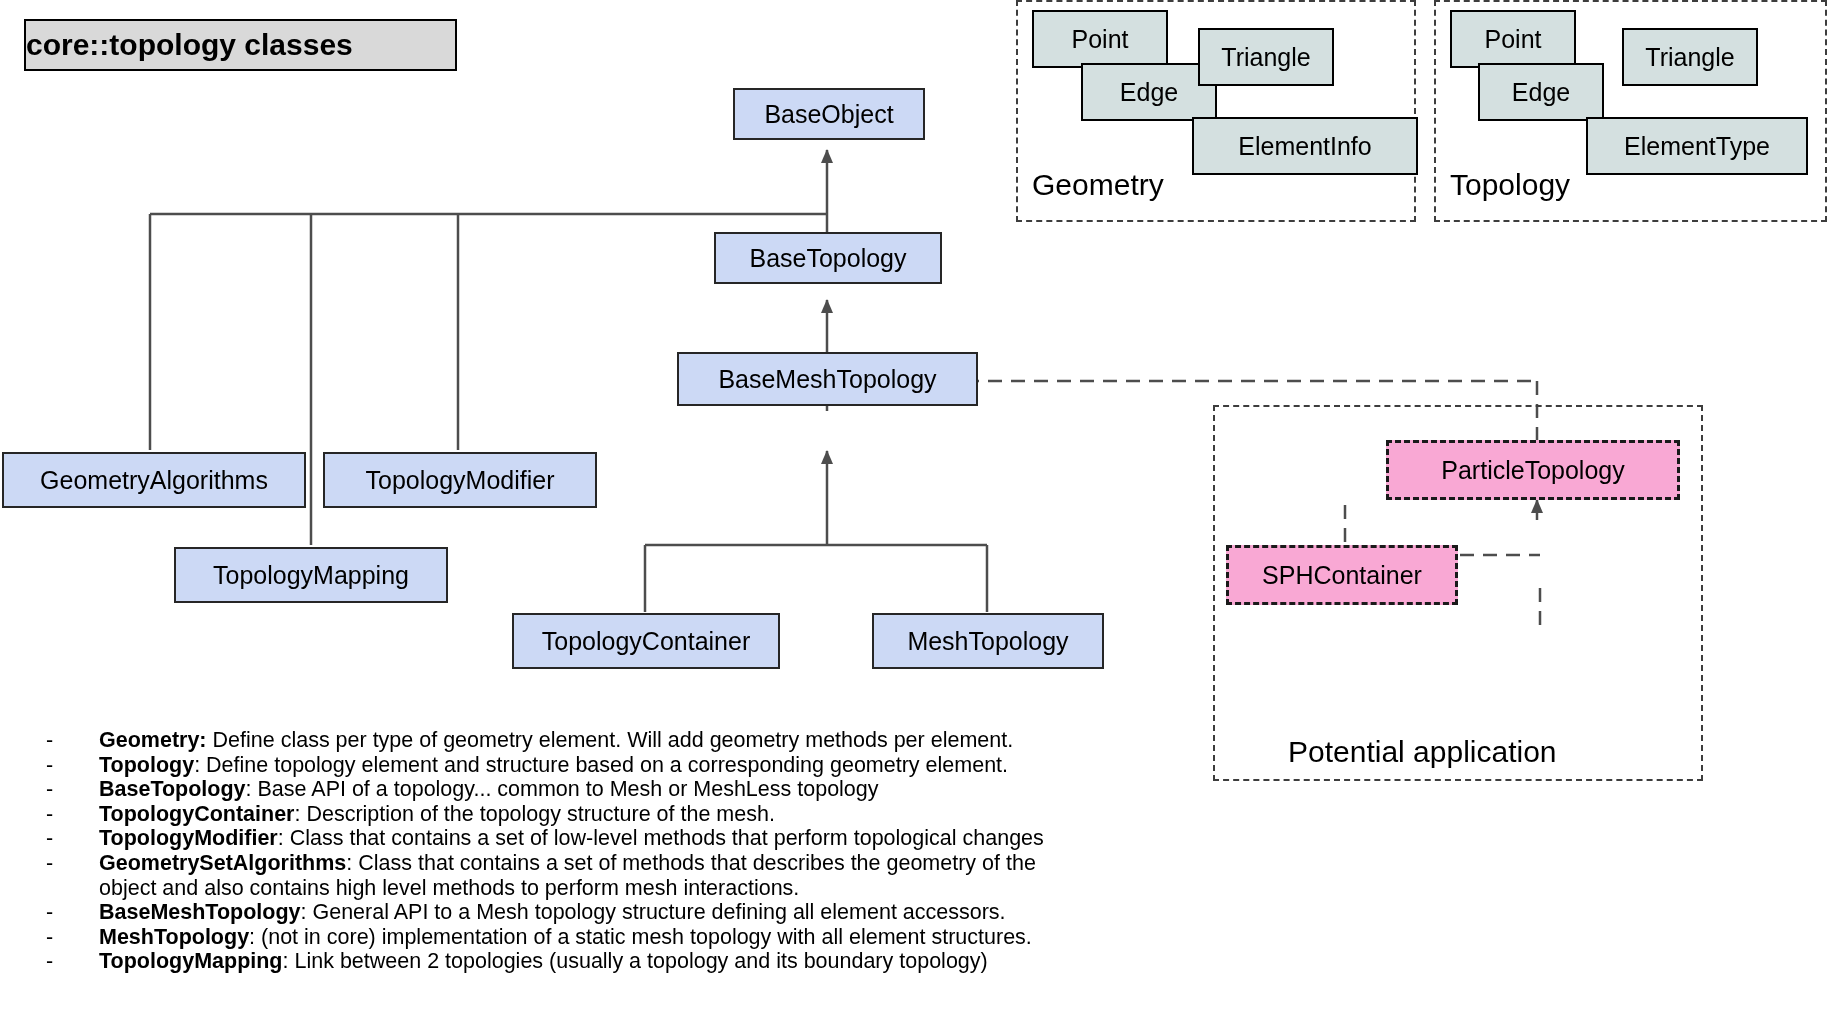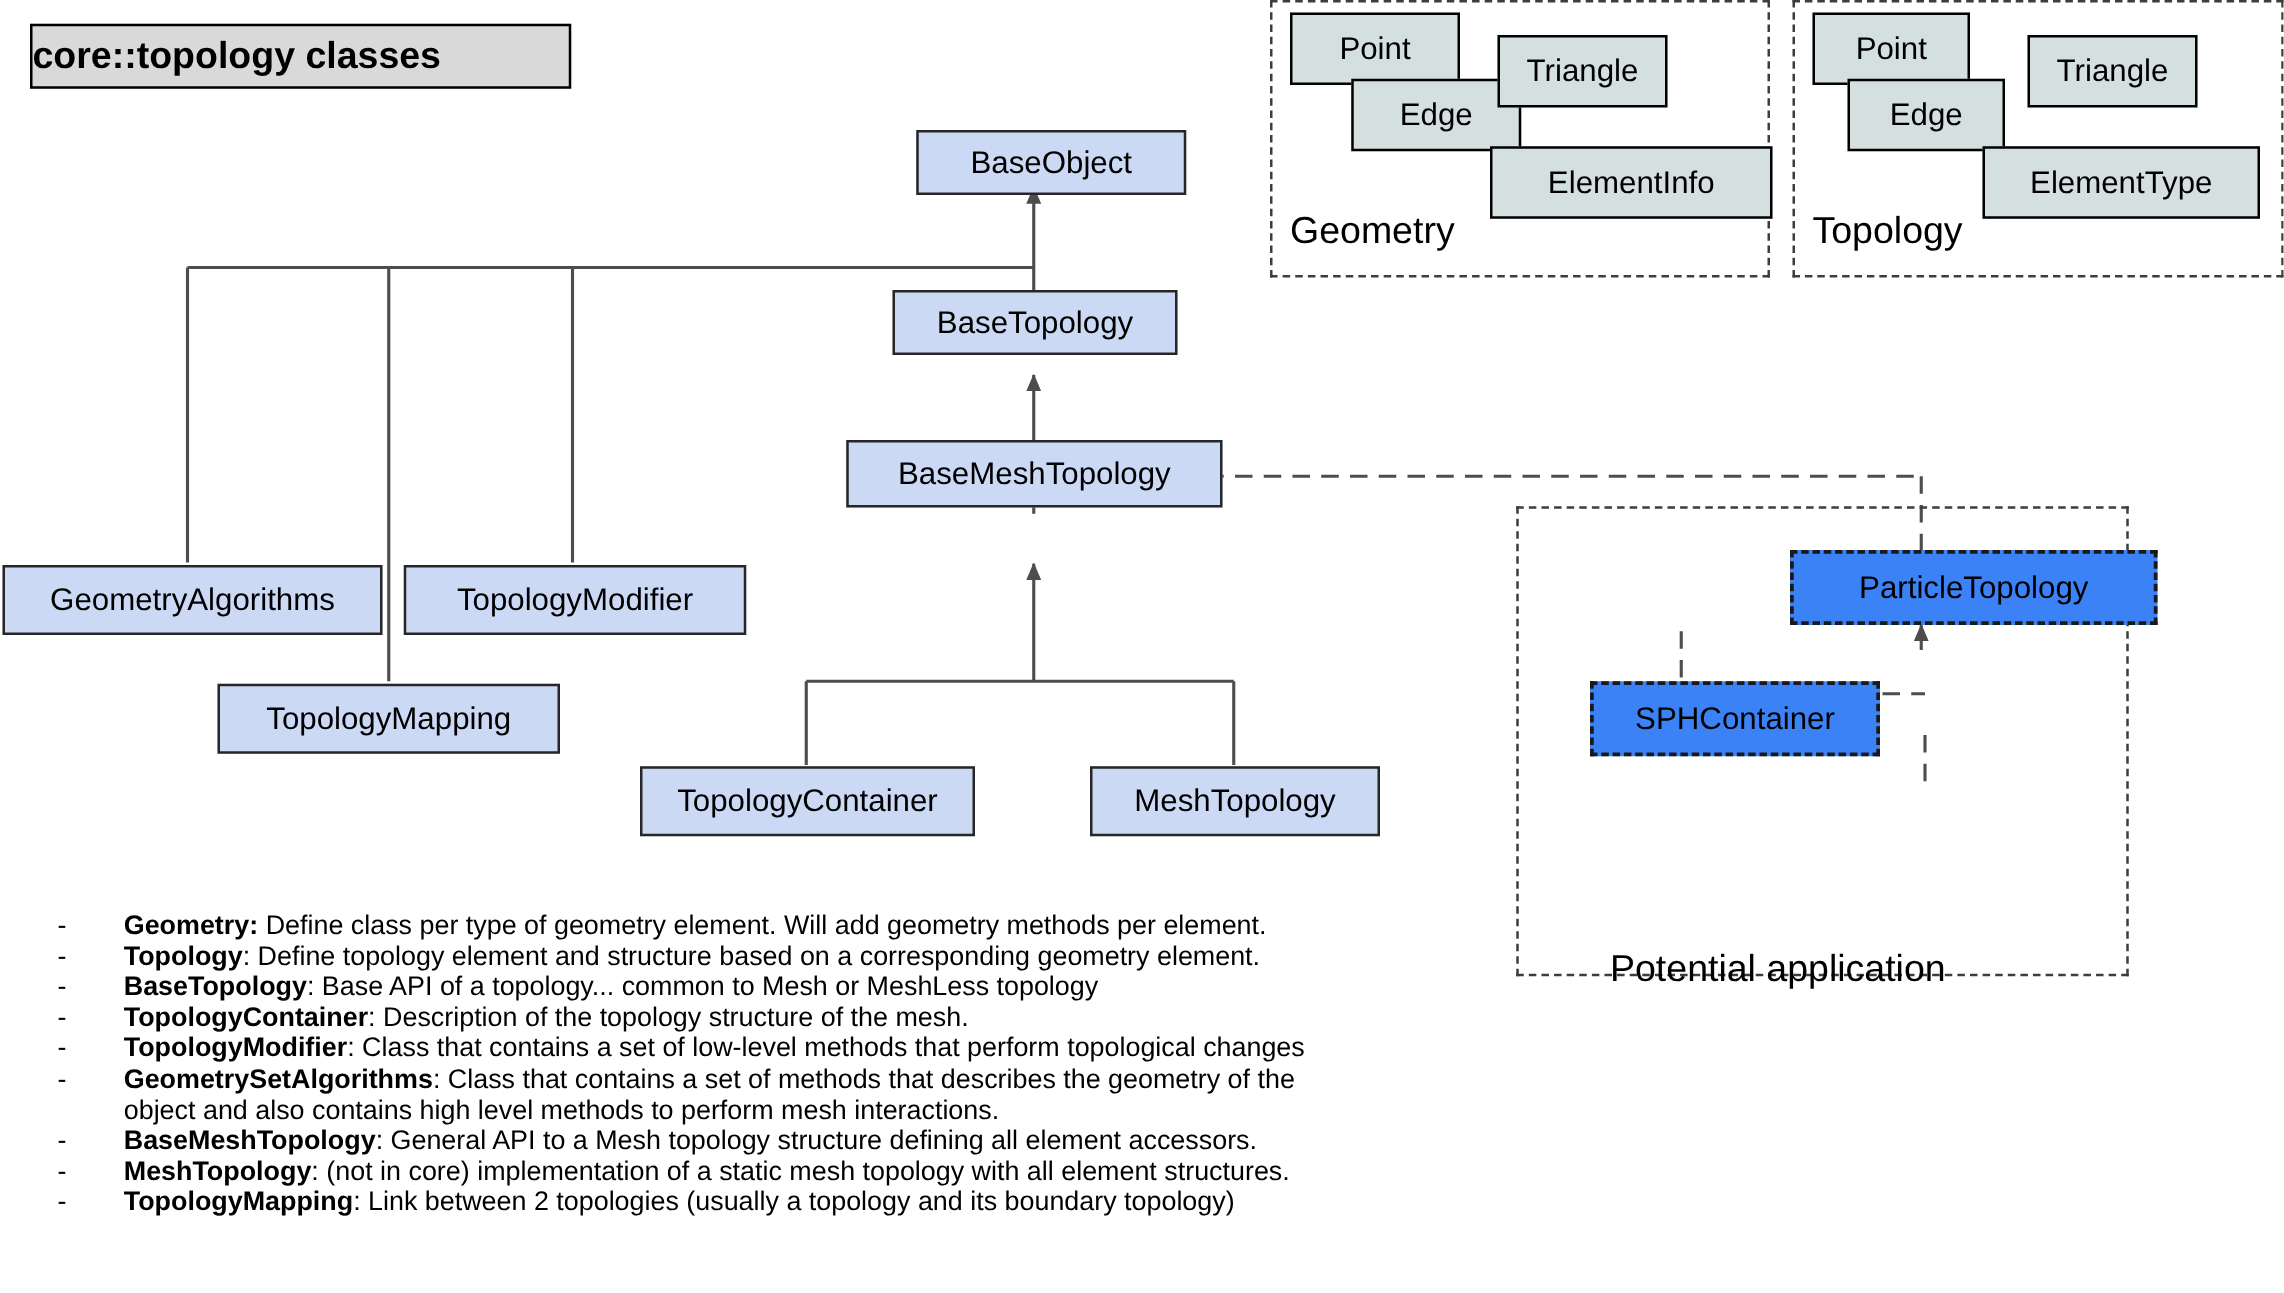--- a/index.html
+++ b/index.html
@@ -79,29 +79,28 @@
     align-items: center;
     justify-content: center;
     box-sizing: border-box;
     font-size: 25px;
     white-space: nowrap;
   }
 
   
   .proto {
     position: absolute;
-    background: #3b82f6;
+    background: #f9a8d4;
     border: 3px dashed #1a1a1a;
     display: flex;
     align-items: center;
     justify-content: center;
     box-sizing: border-box;
     font-size: 25px;
     white-space: nowrap;
-    margin-left: 46px;
   }
 
   
   .legend {
     position: absolute;
     left: 46px;
     top: 728px;
     width: 1010px;
     font-size: 21.5px;
     line-height: 24.6px;
@@ -164,21 +163,21 @@
 
       <path d="M1540,625 L1540,585"></path>
     </g>
     <g stroke="#4d4d4d" stroke-width="2.5" fill="none">
       <path d="M1537,520 L1537,500" marker-end="url(#uml-arrow-dash)"></path>
     </g>
   </svg>
 
   <div class="title-banner">core::topology classes</div>
 
-  <div class="cls" style="left:733px; top:104px; width:216px; height:52px;">BaseObject</div>
+  <div class="cls" style="left:733px; top:88px; width:192px; height:52px;">BaseObject</div>
 
   <div class="cls" style="left:714px; top:232px; width:228px; height:52px;">BaseTopology</div>
 
   <div class="cls" style="left:677px; top:352px; width:301px; height:54px;">BaseMeshTopology</div>
 
   <div class="cls" style="left:2px; top:452px; width:304px; height:56px;">GeometryAlgorithms</div>
 
   <div class="cls" style="left:323px; top:452px; width:274px; height:56px;">TopologyModifier</div>
 
   <div class="cls" style="left:174px; top:547px; width:274px; height:56px;">TopologyMapping</div>
@@ -197,21 +196,21 @@
 
   <div class="group" style="left:1434px; top:0px; width:393px; height:222px;"></div>
   <div class="group-label" style="left:1450px; top:168px;">Topology</div>
 
   <div class="elem" style="left:1450px; top:10px; width:126px; height:58px;">Point</div>
   <div class="elem" style="left:1478px; top:63px; width:126px; height:58px;">Edge</div>
   <div class="elem" style="left:1622px; top:28px; width:136px; height:58px;">Triangle</div>
   <div class="elem" style="left:1586px; top:117px; width:222px; height:58px;">ElementType</div>
 
   <div class="group" style="left:1213px; top:405px; width:490px; height:376px;"></div>
-  <div class="group-label" style="left:1288px; top:735px;margin-top:24px;">Potential application</div>
+  <div class="group-label" style="left:1288px; top:735px;">Potential application</div>
 
   <div class="proto" style="left:1386px; top:440px; width:294px; height:60px;">ParticleTopology</div>
   <div class="proto" style="left:1226px; top:545px; width:232px; height:60px;">SPHContainer</div>
 
   <div class="legend">
     <div class="legend-row">
       <span class="legend-dash">-</span>
       <span class="legend-text"><b>Geometry:</b><span> Define class per type of geometry element. Will add geometry methods per element.</span></span>
     </div>
     <div class="legend-row">

